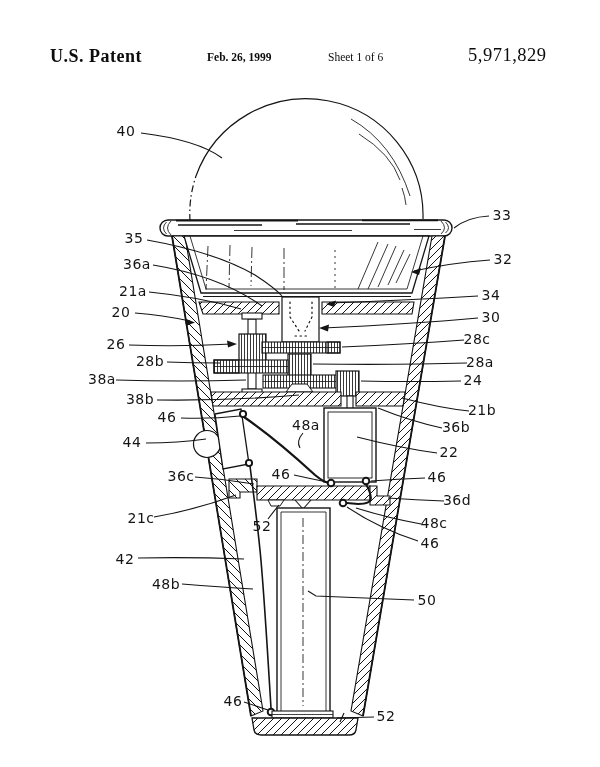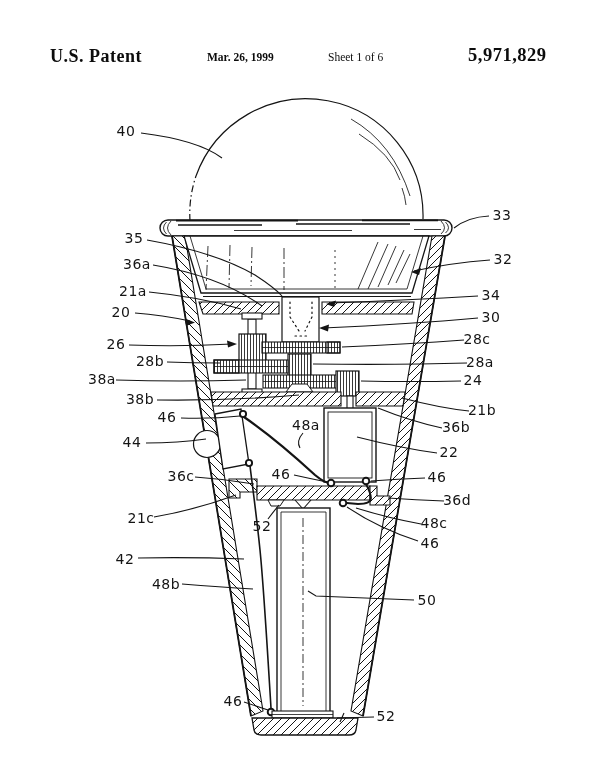--- a/index.html
+++ b/index.html
@@ -2,35 +2,35 @@
 <html><head>
 <meta charset="utf-8">
 <style>
   html,body{margin:0;padding:0;background:#e8e8e8;}
   .page{position:relative;width:600px;height:767px;margin:0 auto;background:#ffffff;
         font-family:"Liberation Serif", serif;overflow:hidden;padding-left:44px;}
   .hdr{position:absolute;color:#0c0c0c;white-space:nowrap;}
   .hdr-title{left:50px;top:46px;font-size:18px;font-weight:bold;letter-spacing:.5px;}
   .hdr-date{left:207px;top:51px;font-size:11.5px;font-weight:bold;}
   .hdr-sheet{left:328px;top:51px;font-size:11.5px;font-weight:normal;}
-  .hdr-num{left:468px;top:45px;font-size:18.5px;font-weight:bold;letter-spacing:.5px;}
+  .hdr-num{left:468px;top:45px;font-size:18.5px;font-weight:normal;letter-spacing:.5px;}
   svg{position:absolute;left:0;top:0;}
   .ln{fill:none;stroke:#141414;stroke-width:1.2;}
   .thin{fill:none;stroke:#141414;stroke-width:0.85;}
   .ldr{fill:none;stroke:#141414;stroke-width:1.1;}
   .lbl{font-family:"DejaVu Sans", sans-serif;font-size:14px;fill:#141414;letter-spacing:.5px;}
   .wire{fill:none;stroke:#141414;stroke-linecap:round;}
   .arr{fill:#141414;stroke:none;}
 </style>
 </head>
 <body>
 
 <div class="page">
   <span class="hdr hdr-title">U.S. Patent</span>
-  <span class="hdr hdr-date">Mar. 26, 1999</span>
+  <span class="hdr hdr-date">Feb. 26, 1999</span>
   <span class="hdr hdr-sheet">Sheet 1 of 6</span>
   <span class="hdr hdr-num">5,971,829</span>
 
   <svg width="600" height="767" viewBox="0 0 600 767">
     <defs>
       <pattern id="hatchP" patternUnits="userSpaceOnUse" width="8" height="8">
         <rect width="8" height="8" fill="#ffffff"></rect>
         <path d="M-1,9 L9,-1 M3,13 L13,3" stroke="#141414" stroke-width="1"></path>
       </pattern>
       <pattern id="hatchL" patternUnits="userSpaceOnUse" width="9" height="9">

